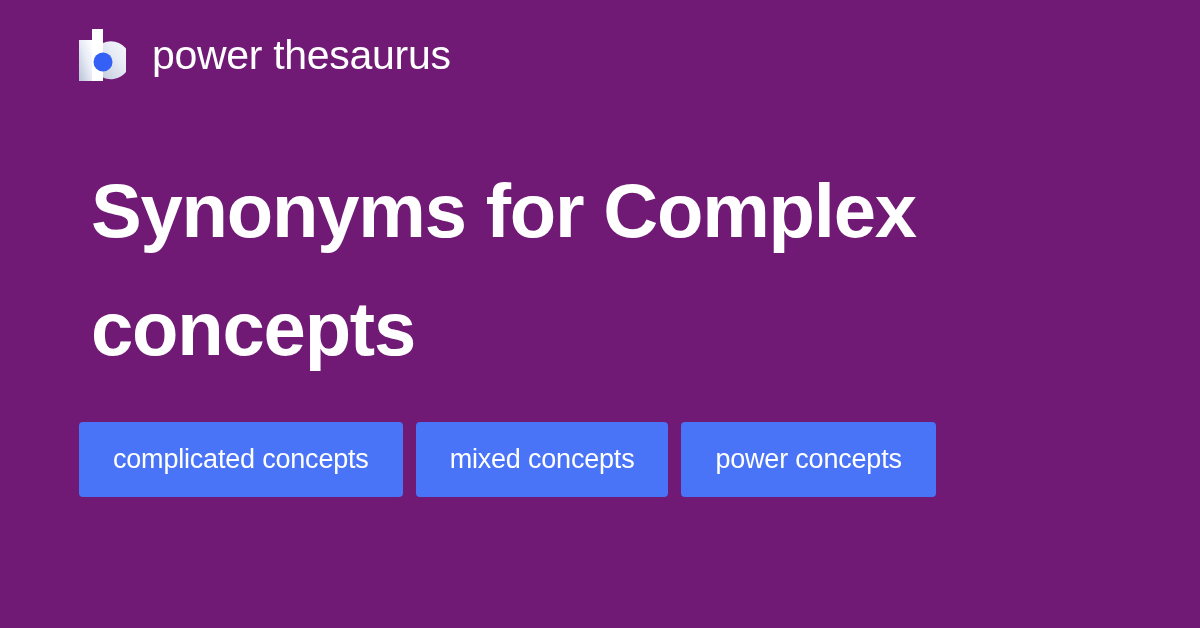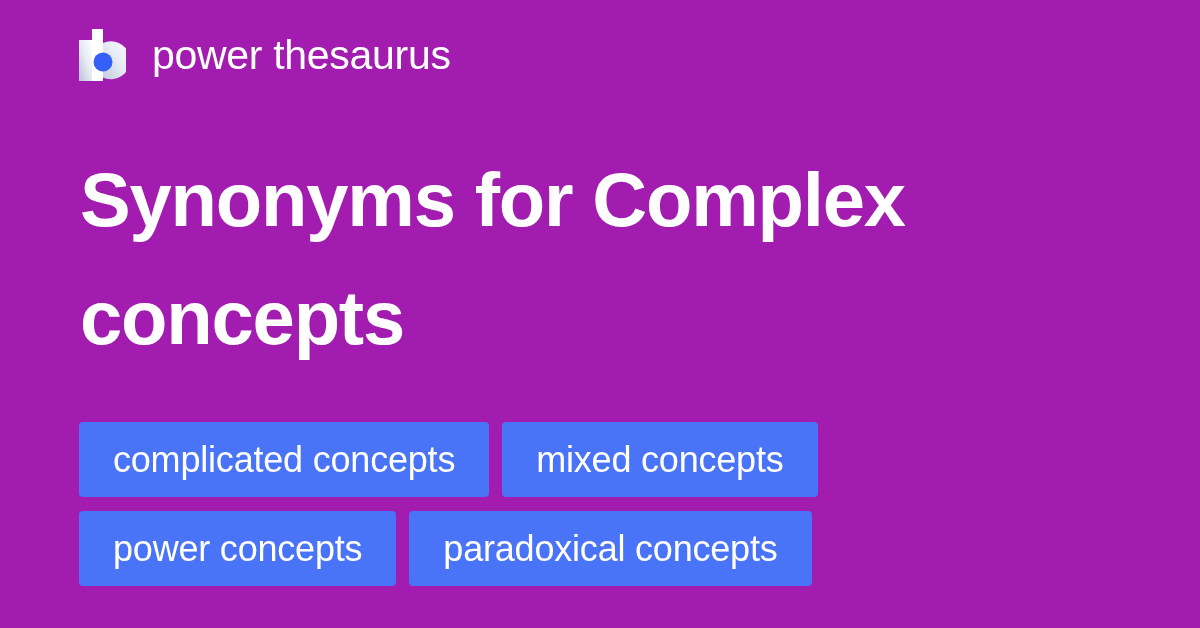--- a/index.html
+++ b/index.html
@@ -11,21 +11,21 @@
     height: 628px;
     overflow: hidden;
     font-family: "Liberation Sans", sans-serif;
     -webkit-font-smoothing: antialiased;
   }
 
   .page {
     position: relative;
     width: 1200px;
     height: 628px;
-    background: #a21caf;
+    background: #701a75;
     box-sizing: border-box;
     overflow: hidden;
   }
 
   
   .brand {
     position: absolute;
     left: 79px;
     top: 28px;
     display: flex;
@@ -49,21 +49,21 @@
     line-height: 1;
     white-space: nowrap;
   }
 
   
   .headline {
     position: absolute;
     left: 79px;
     top: 140px;
     width: 1000px;
-    margin: 1px;
+    margin: 12px;
     font-size: 76px;
     font-weight: 700;
     line-height: 118px;
     color: #ffffff;
     letter-spacing: -1.2px;
   }
 
   
   .tags {
     position: absolute;
@@ -78,21 +78,21 @@
   .tag {
     display: flex;
     align-items: center;
     justify-content: center;
     height: 75px;
     padding: 0 34px;
     box-sizing: border-box;
     background: #4a74f8;
     border-radius: 4px;
     color: #ffffff;
-    font-size: 36px;
+    font-size: 27px;
     font-weight: 400;
     line-height: 1;
     letter-spacing: -0.2px;
     white-space: nowrap;
   }
 </style>
 </head>
 <body>
 
 <div class="page">
@@ -117,16 +117,15 @@
     </svg>
     <div class="brand-name">power thesaurus</div>
   </div>
 
   <h1 class="headline">Synonyms for Complex concepts</h1>
 
   <div class="tags">
     <div class="tag">complicated concepts</div>
     <div class="tag">mixed concepts</div>
     <div class="tag">power concepts</div>
-    <div class="tag">paradoxical concepts</div>
   </div>
 
 </div>
 
 </body></html>

